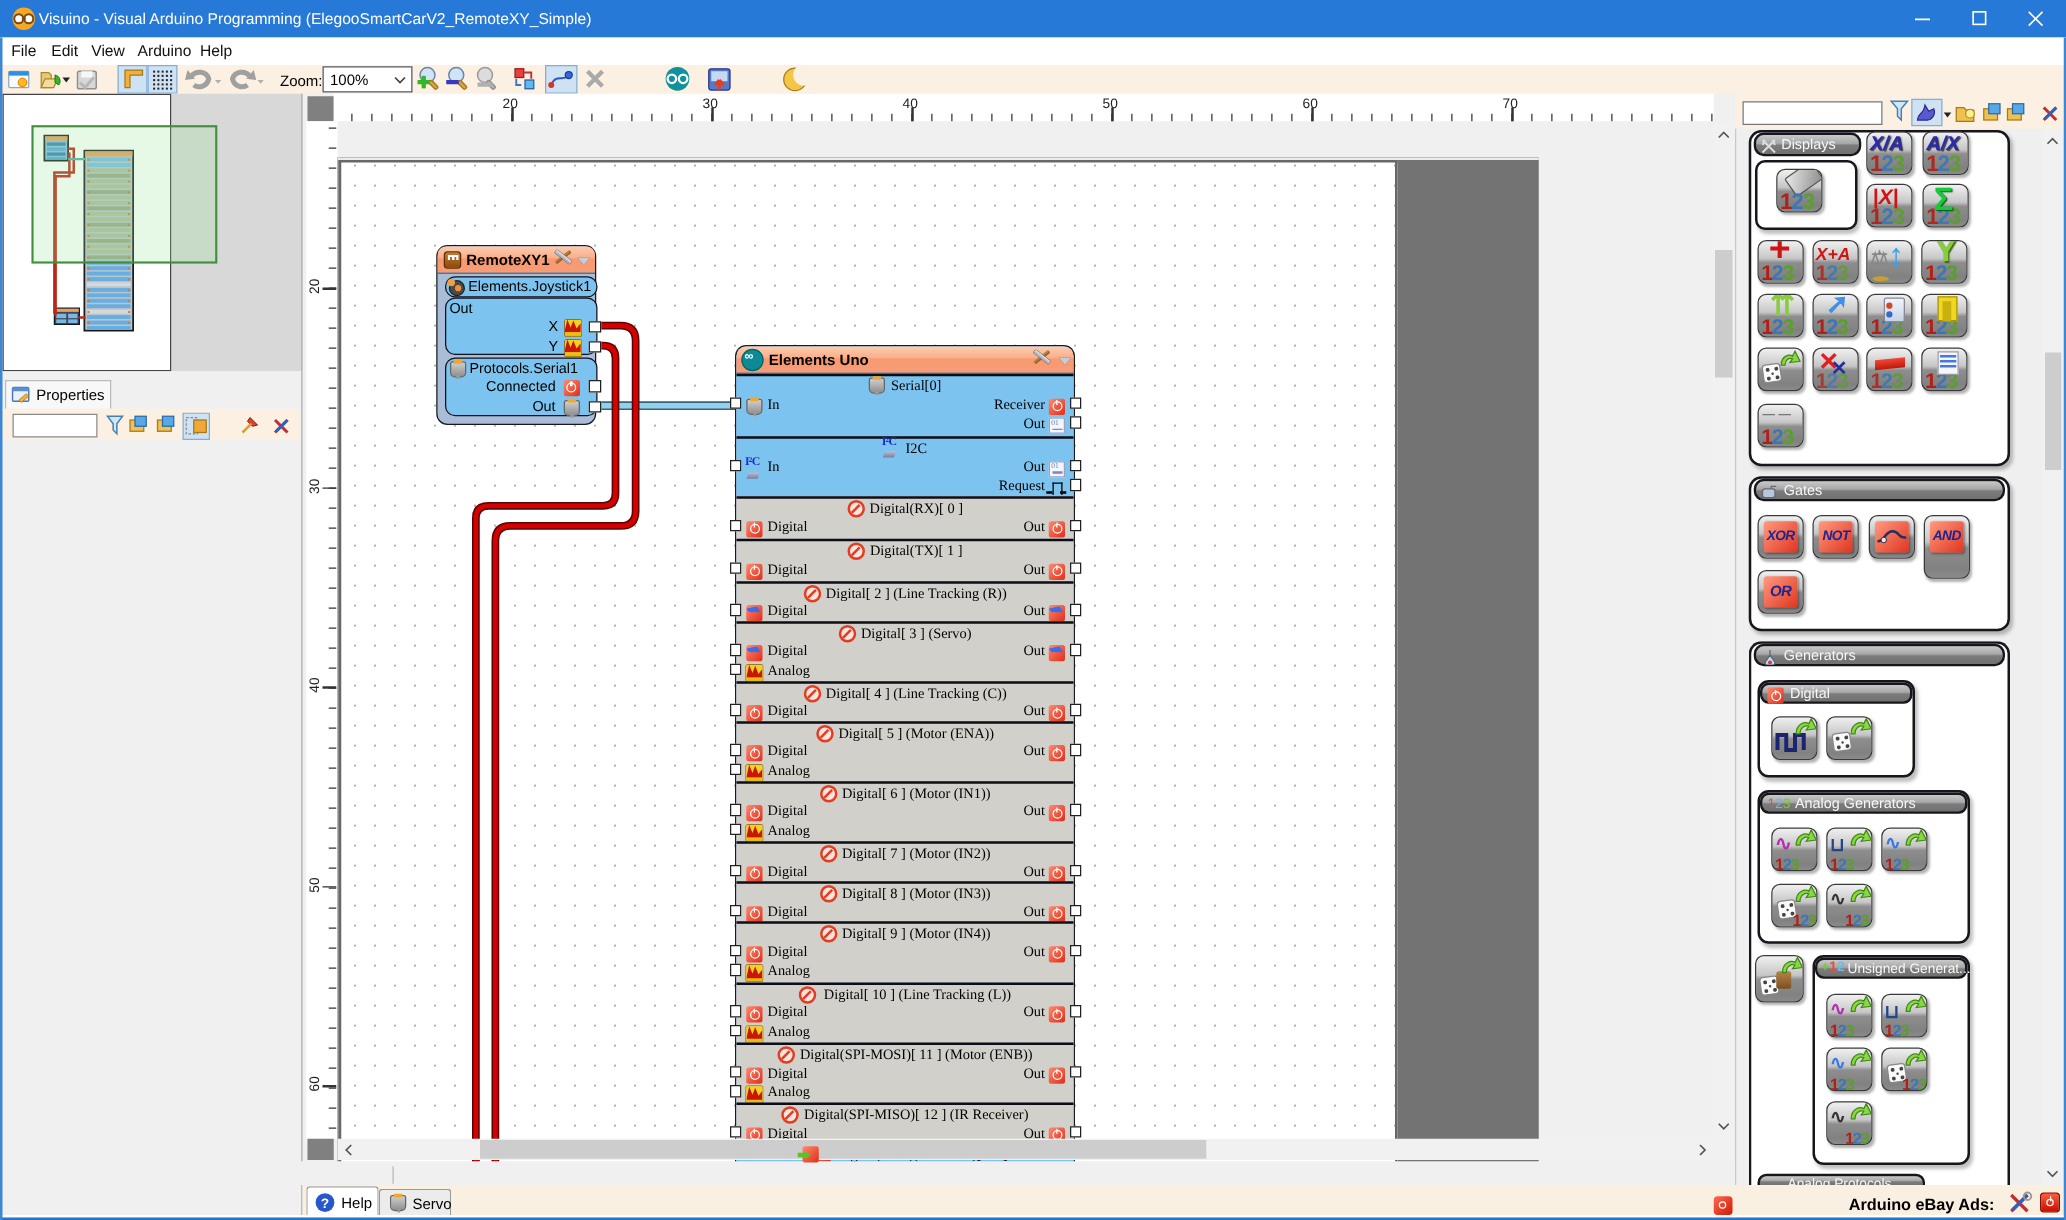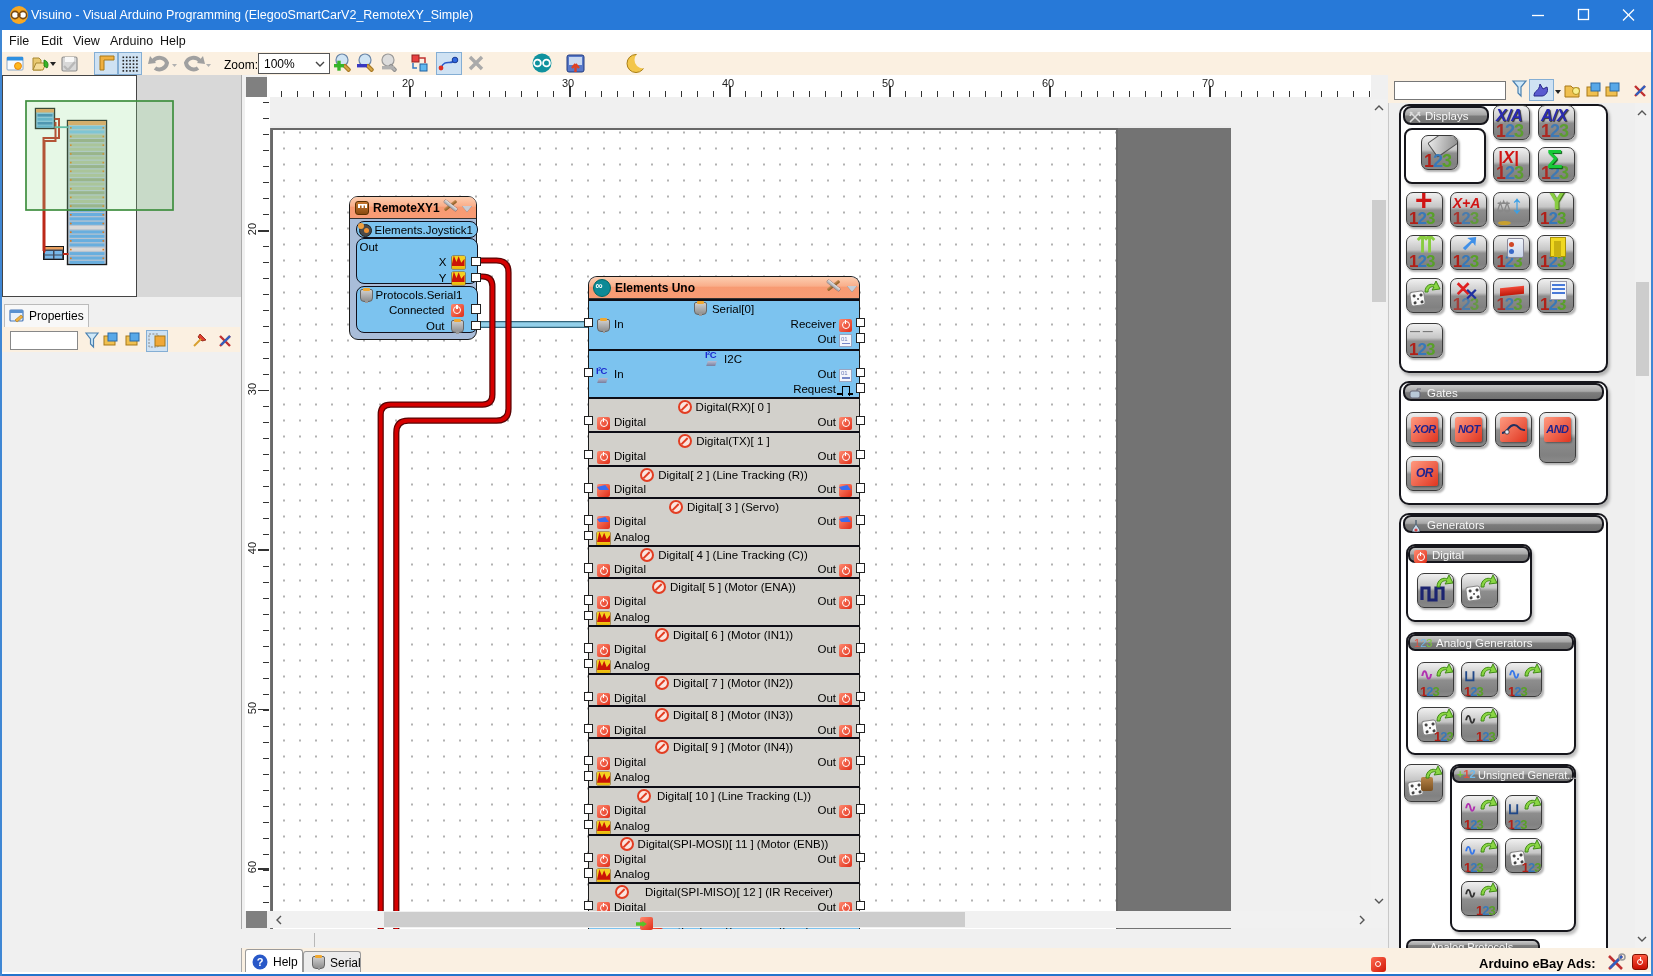--- a/index.html
+++ b/index.html
@@ -33,21 +33,21 @@
 .sbthumb{position:absolute;background:#cdcdcd;}
 #vscroll{left:1371px;top:99px;width:16px;height:812px;}
 #hscroll{left:270px;top:911px;width:1101px;height:17px;}
 
 .comp{position:absolute;border:1.6px solid #1a1a1a;border-radius:9px;}
 .chead{position:absolute;left:0;top:0;right:0;height:22px;border-radius:7px 7px 0 0;background:linear-gradient(#fccdb0 0%,#f9ae8a 44%,#f79a72 48%,#f89c75 100%);border-bottom:1px solid #333;}
 .ctitle{position:absolute;top:4px;font-weight:bold;font-size:12px;color:#000;}
 .inner{position:absolute;background:#7cc3ef;border:1.7px solid #10101c;border-radius:8px;}
 .pinlbl{position:absolute;font-size:11.5px;color:#000;}
 .stitle{position:absolute;width:100%;text-align:center;font-size:11.5px;color:#000;}
-.sec{position:absolute;left:0;right:0;border-top:2.4px solid #0d0d16;}
+.sec{position:absolute;left:0;right:0;border-top:2.4px solid #0d0d16;font-family:Liberation Serif, serif;}
 .sec-blue{background:#7cc3ef;}
 .sec-gray{background:#d2d0cb;}
 .conn{position:absolute;width:9.6px;height:9.6px;background:#fff;border:1.5px solid #222;}
 
 .ic{position:absolute;width:13px;height:13px;}
 .ic-dig{background:linear-gradient(135deg,#ff8a70,#e02d18);border-radius:2px;}
 .ic-dig::before{content:"";position:absolute;left:2.5px;top:2.5px;width:6px;height:6px;border:1.4px solid #fff;border-radius:50%;}
 .ic-dig::after{content:"";position:absolute;left:5.6px;top:1.5px;width:1.6px;height:4px;background:#fff;}
 .ic-ana{background:linear-gradient(#f5d020 60%,#e8b60a);border-radius:1px;overflow:hidden;box-shadow:0 0 0 0.6px #8a5a00;}
 .ic-ana::before{content:"";position:absolute;left:0;top:0;width:13px;height:10.5px;background:#cb1507;clip-path:polygon(0 100%,18% 0,38% 62%,55% 8%,75% 70%,100% 30%,100% 100%);}
@@ -647,21 +647,21 @@
       <div class="sec sec-gray" style="top:557px;height:48px">
         <div class="stitle" style="top:2px"><span style="position:relative;padding-left:18px;"><div class="ic ic-no" style="width:14px;height:14px;left:0;top:-1px"></div>Digital(SPI-MOSI)[ 11 ] (Motor (ENB))</span></div>
         <div class="ic ic-dig" style="left:8px;top:17.5px"></div>
         <div class="pinlbl" style="left:25px;top:16.5px">Digital</div>
         <div class="pinlbl" style="right:23px;top:16.5px">Out</div>
         <div class="ic ic-dig" style="right:7px;top:17.5px"></div>
         <div class="ic ic-ana" style="left:8px;top:33.3px"></div>
         <div class="pinlbl" style="left:25px;top:32.3px">Analog</div>
       </div>
       <div class="sec sec-gray" style="top:605px;height:32px">
-        <div class="stitle" style="top:2px"><span style="position:relative;padding-left:30px;"><div class="ic ic-no" style="width:14px;height:14px;left:0;top:-1px"></div>Digital(SPI-MISO)[ 12 ] (IR Receiver)</span></div>
+        <div class="stitle" style="top:2px"><span style="position:relative;padding-left:18px;"><div class="ic ic-no" style="width:14px;height:14px;left:0;top:-1px"></div>Digital(SPI-MISO)[ 12 ] (IR Receiver)</span></div>
         <div class="ic ic-dig" style="left:8px;top:17.5px"></div>
         <div class="pinlbl" style="left:25px;top:16.5px">Digital</div>
         <div class="pinlbl" style="right:23px;top:16.5px">Out</div>
         <div class="ic ic-dig" style="right:7px;top:17.5px"></div>
       </div>
       <div class="sec sec-blue" style="top:637px;height:32px">
         <div class="stitle" style="top:2px"><span style="position:relative;padding-left:27px;"><div class="ic ic-dig" style="left:10px;top:-2px;"></div><div class="ic ic-grn" style="left:0;top:-1px;z-index:2"></div>Digital(LED)(SPI-SCK)[ 13 ]</span></div>
         <div class="ic ic-dig" style="left:8px;top:17.5px"></div>
         <div class="pinlbl" style="left:25px;top:16.5px">Digital</div>
         <div class="pinlbl" style="right:23px;top:16.5px">Out</div>
@@ -1024,21 +1024,21 @@
 <div class="abs" id="status-cream"></div>
 <div class="abs" id="tab-help">
  <svg style="position:absolute;left:6px;top:3.5px" width="16" height="16">
       <circle cx="8" cy="8" r="7.5" fill="#2858c8"></circle>
       <text x="8" y="12" text-anchor="middle" font-size="11" font-weight="bold" fill="#fff">?</text>
     </svg>
  <span style="position:absolute;left:27px;top:5px;font-size:12px">Help</span>
 </div>
 <div class="abs" id="tab-serial">
  <div class="ic ic-ser" style="left:8px;top:4px"></div>
- <span style="position:absolute;left:26px;top:4px;font-size:12px">Serial</span>
+ <span style="position:absolute;left:26px;top:4px;font-size:12px">Servo</span>
 </div>
 <div class="abs" style="left:1371px;top:957px;width:15px;height:15px;background:linear-gradient(135deg,#ff6a50,#d01808);border-radius:3px">
  <div style="position:absolute;left:3.5px;top:3.5px;width:6px;height:6px;border:1.5px solid #fff;border-radius:50%"></div>
 </div>
 <div class="abs" style="left:1479px;top:956px;font-size:13px;font-weight:bold;color:#000">Arduino eBay Ads:</div>
 <svg class="abs" style="left:1606px;top:952px" width="22" height="20">
  <path d="M3 17 l13 -13 m-13 0 l13 13" stroke="#c03030" stroke-width="2.6"></path>
  <path d="M4 16 l12 -12" stroke="#3060c0" stroke-width="2.6"></path>
  <circle cx="16" cy="5" r="3" fill="none" stroke="#999" stroke-width="1.5"></circle>
 </svg>

